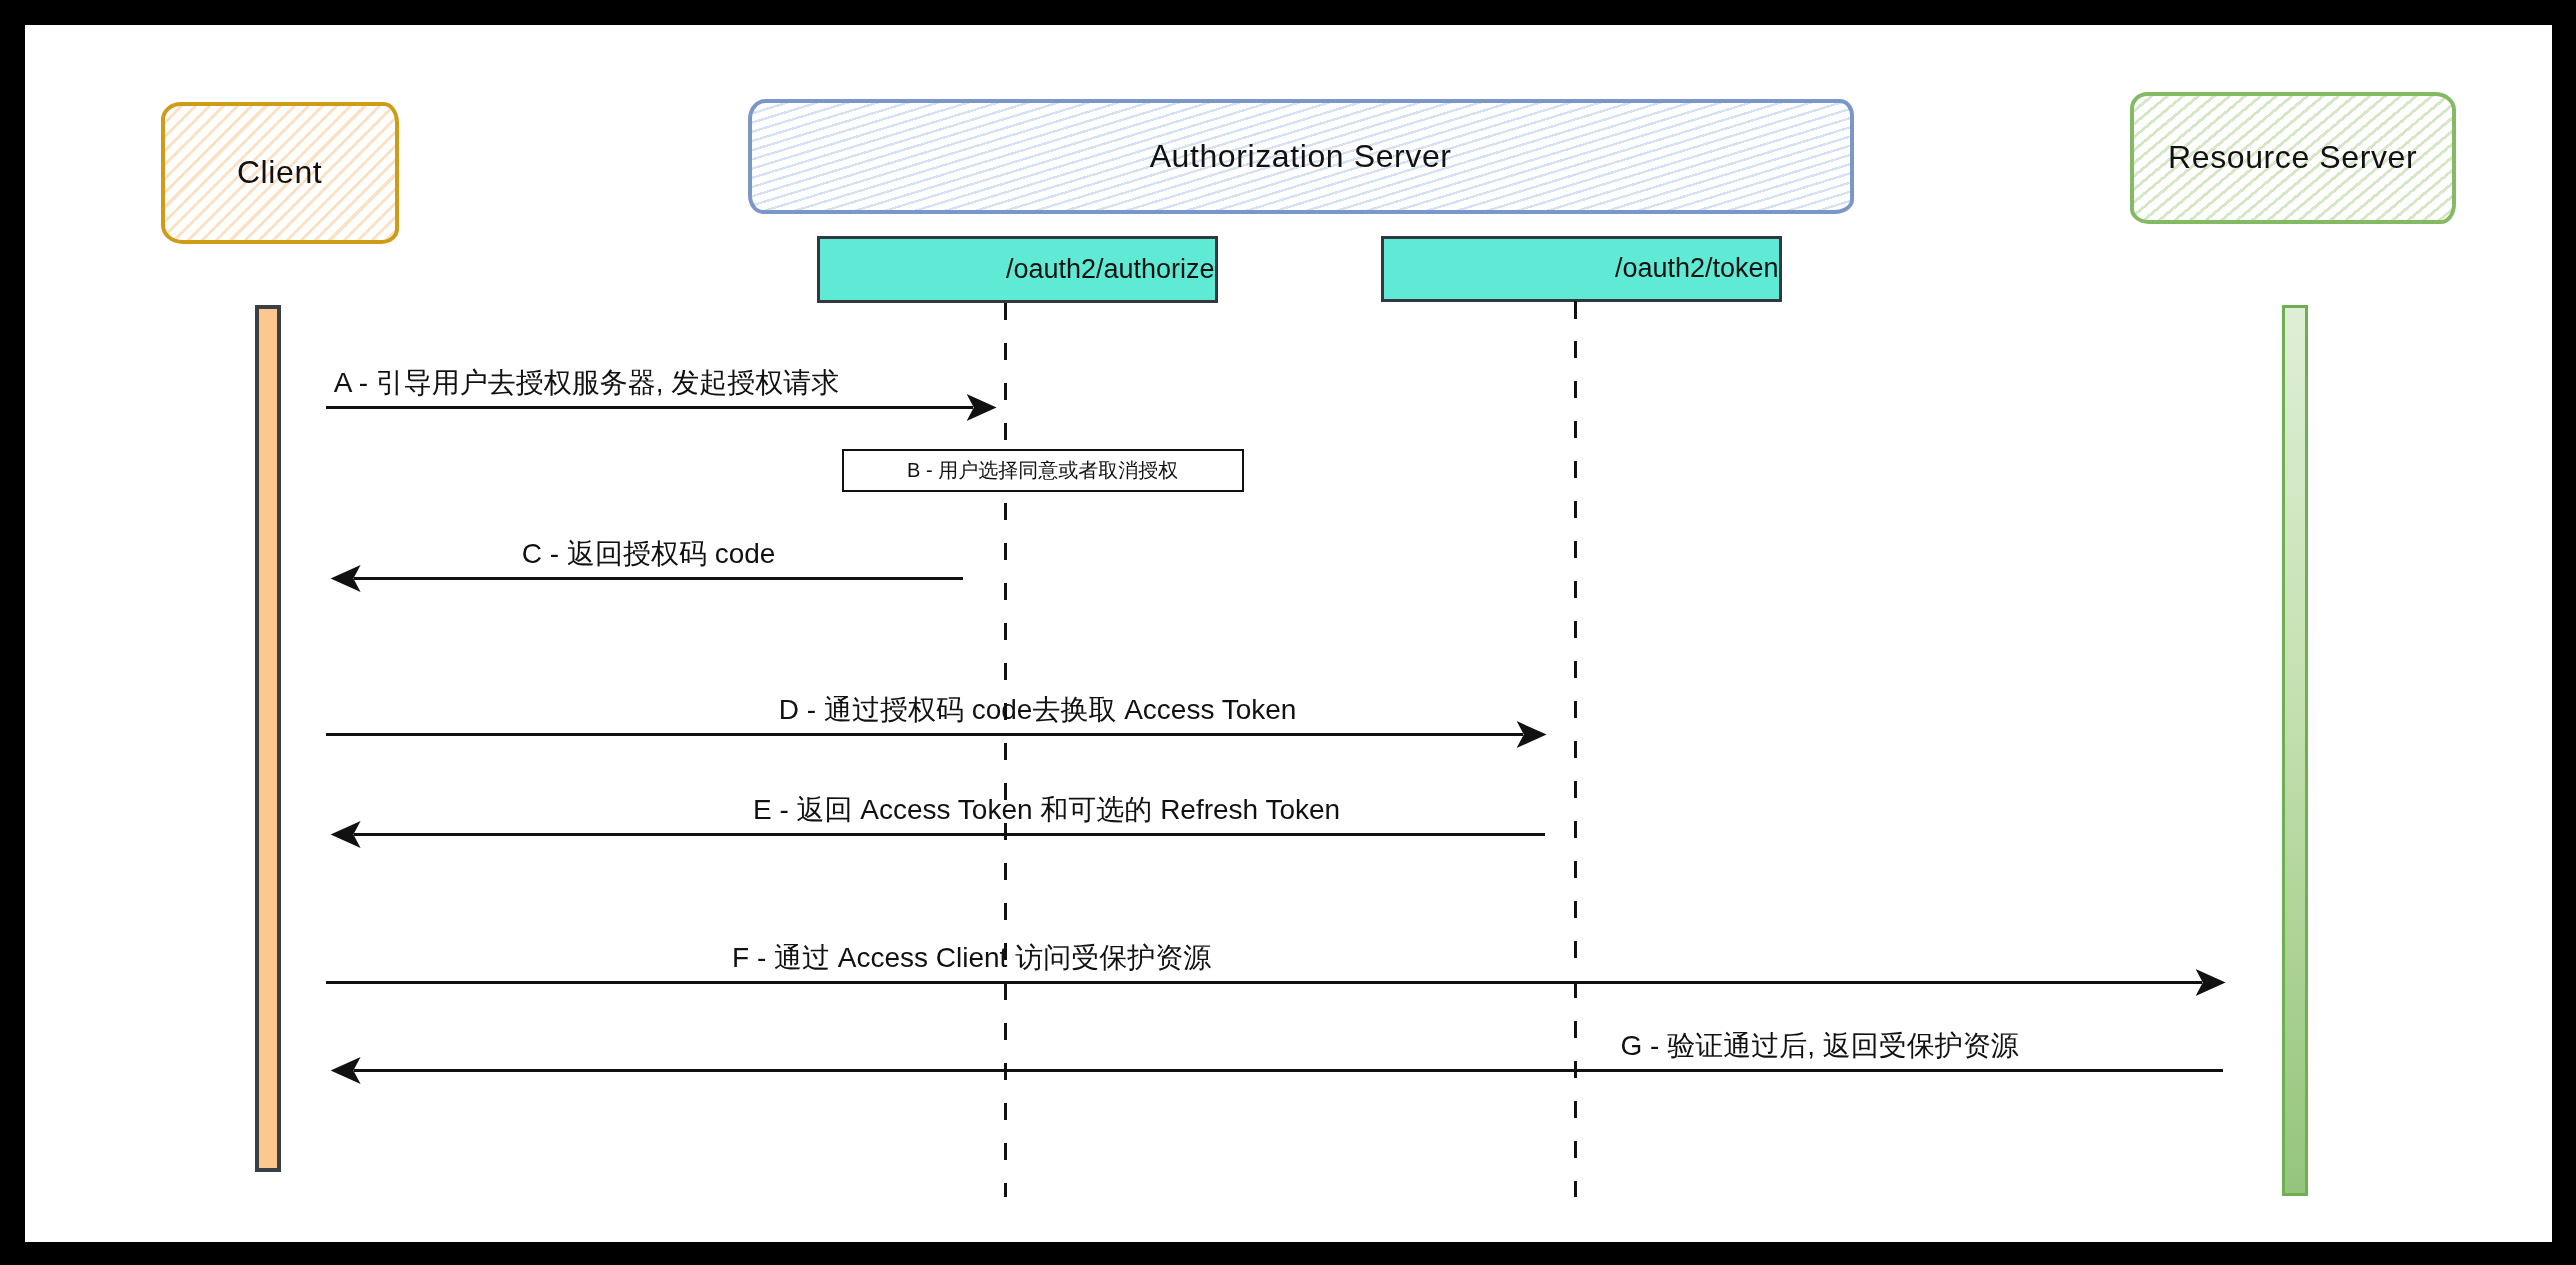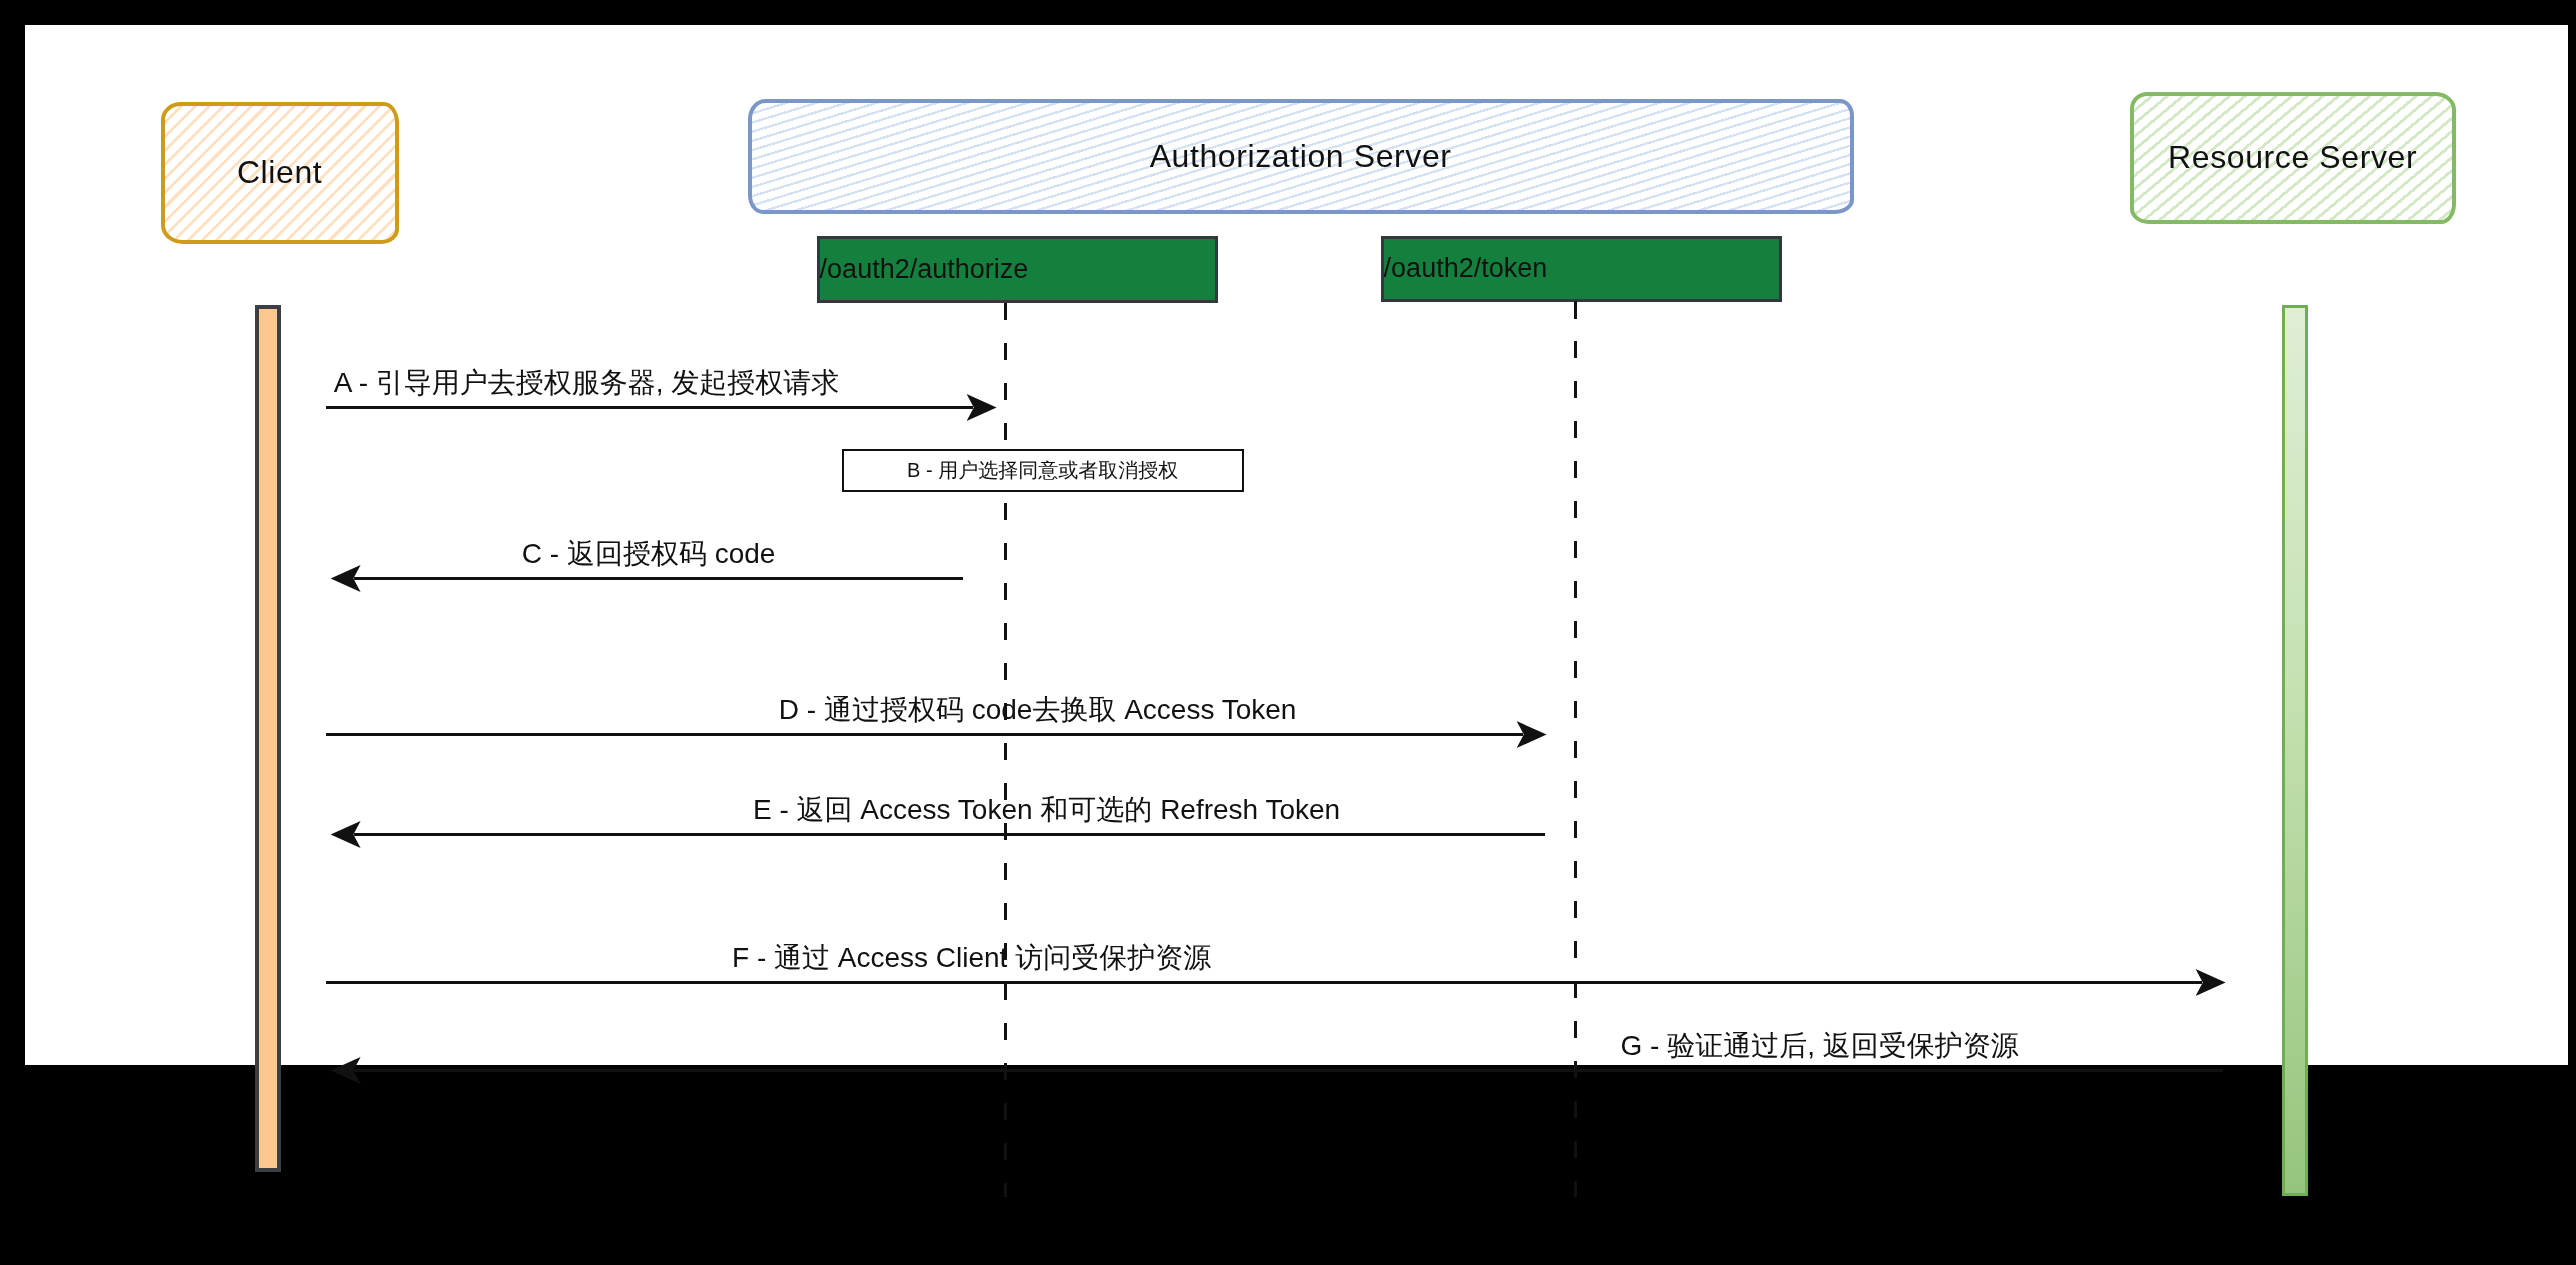--- a/index.html
+++ b/index.html
@@ -6,23 +6,22 @@
   body{
     width:2576px;height:1266px;
     font-family:"Liberation Sans","DejaVu Sans",sans-serif;
     color:#111;
     overflow:hidden;
   }
   .frame{
     position:relative;width:2576px;height:1266px;background:#000;
   }
   .canvas{
-    position:absolute;left:24.6px;top:24.6px;width:2527px;height:1040px;
+    position:absolute;left:24.6px;top:24.6px;width:2527px;height:1217px;
     background:#fff;
-    padding-left:16px;
   }
 
   
   .actor{
     position:absolute;display:flex;align-items:center;justify-content:center;
     font-size:32px;letter-spacing:0.6px;
     box-sizing:border-box;
   }
   .actor-client{
     left:136px;top:77px;width:238px;height:142px;
@@ -38,22 +37,22 @@
   }
   .actor-resource{
     left:2105px;top:67px;width:326px;height:132px;
     border:4.1px solid #85ba65;
     border-radius:17.5px 21px 15px 18.7px / 16.4px 17.5px 20px 15px;
     background:repeating-linear-gradient(140deg, rgba(146,198,110,0.40) 0 2.9px, transparent 2.9px 10px);
   }
 
   
   .endpoint{
-    position:absolute;display:flex;align-items:center;justify-content:flex-start;
-    font-size:27px;background:#15803d;border:3.5px solid #32383e;
+    position:absolute;display:flex;align-items:center;justify-content:flex-end;
+    font-size:27px;background:#5eead4;border:3.5px solid #32383e;
     box-sizing:border-box;
   }
   .endpoint-authorize{left:792px;top:211px;width:401px;height:67px;}
   .endpoint-token{left:1356px;top:211px;width:401px;height:66px;}
 
   
   .lifeline-bar{
     position:absolute;box-sizing:border-box;
   }
   .bar-client{

